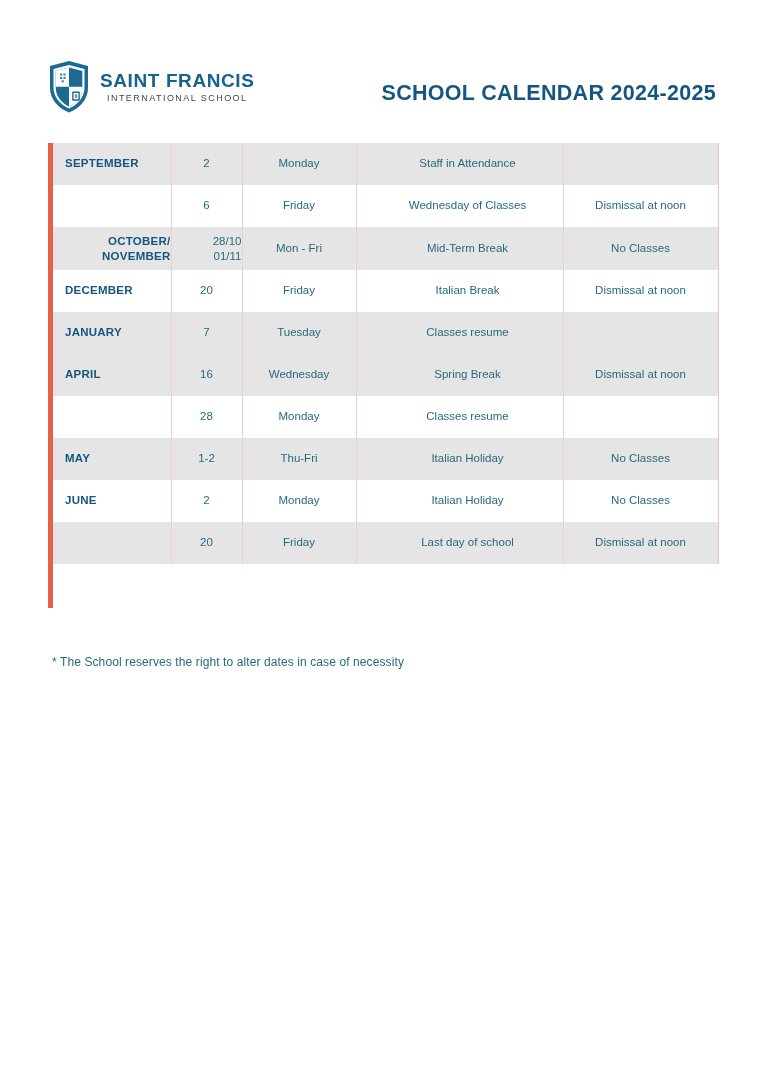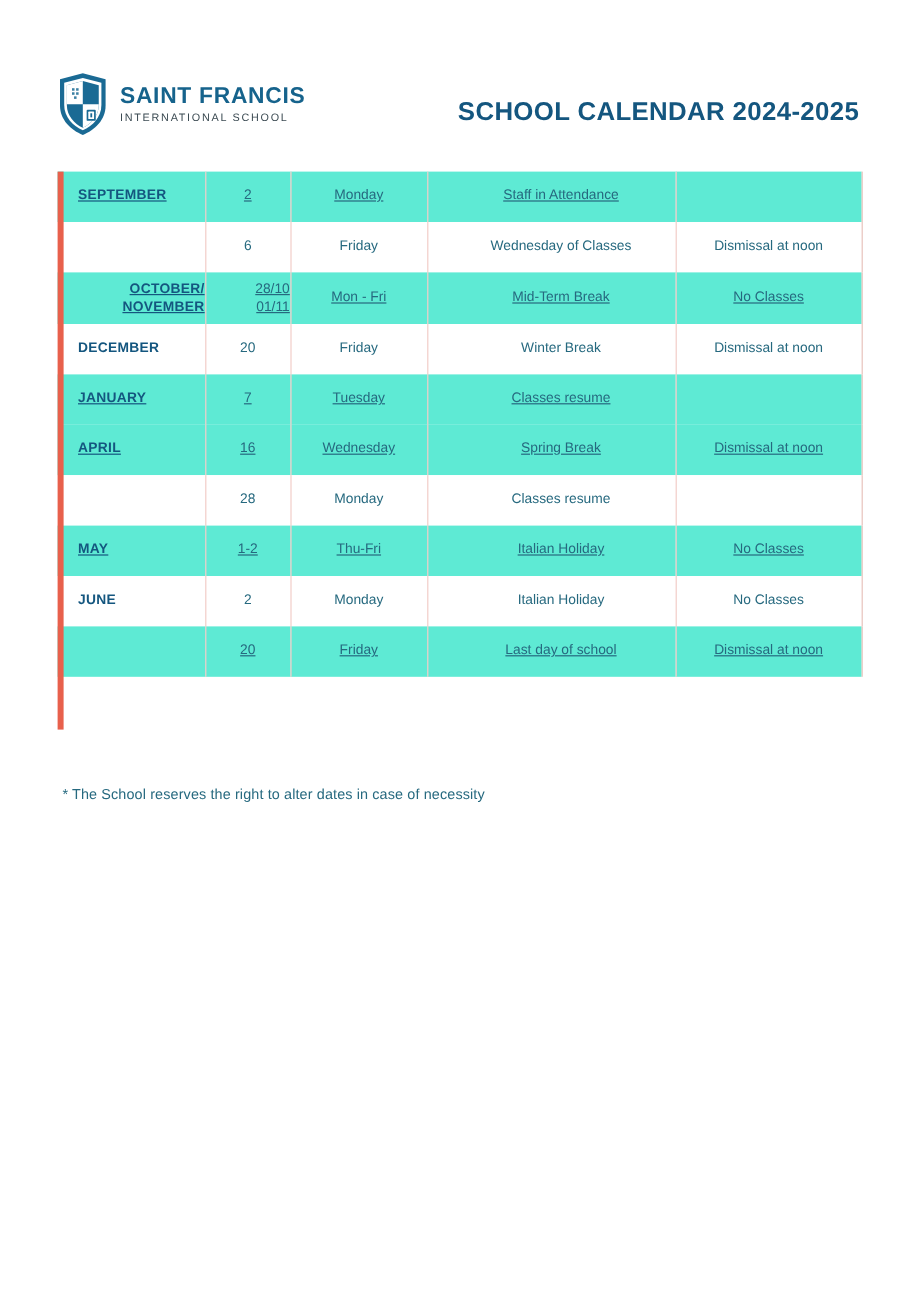--- a/index.html
+++ b/index.html
@@ -47,20 +47,21 @@
     line-height: 1.05;
   }
 
   .brand-sub {
     font-size: 9px;
     font-weight: normal;
     color: #3B4A52;
     letter-spacing: 1.45px;
     margin-top: 3px;
     line-height: 1.05;
+    text-align: center;
   }
 
   .doc-title {
     position: absolute;
     right: 52px;
     top: 81px;
     font-size: 21.5px;
     font-weight: bold;
     color: #14567F;
     letter-spacing: 0.3px;
@@ -96,21 +97,21 @@
     padding: 0;
     vertical-align: middle;
     text-align: center;
     font-size: 11.5px;
     color: #26697F;
     line-height: 1.35;
     height: 42px;
     border-right: 1.3px solid #F2CDC8;
   }
 
-  .cal-grid tr.shade td { background: #5eead4; text-decoration: underline; }
+  .cal-grid tr.shade td { background: #e5e5e5; }
   .cal-grid tr.plain td { background: #FFFFFF; }
 
   .cal-grid td.c-month {
     text-align: left;
     padding-left: 17px;
     font-weight: bold;
     font-size: 11.5px;
     color: #14567F;
     letter-spacing: 0.25px;
   }
@@ -209,21 +210,21 @@
         </td>
         <td class="c-day">Mon - Fri</td>
         <td class="c-event">Mid-Term Break</td>
         <td class="c-note">No Classes</td>
       </tr>
 
       <tr class="plain">
         <td class="c-month">DECEMBER</td>
         <td class="c-date">20</td>
         <td class="c-day">Friday</td>
-        <td class="c-event">Winter Break</td>
+        <td class="c-event">Italian Break</td>
         <td class="c-note">Dismissal at noon</td>
       </tr>
 
       <tr class="shade">
         <td class="c-month">JANUARY</td>
         <td class="c-date">7</td>
         <td class="c-day">Tuesday</td>
         <td class="c-event">Classes resume</td>
         <td class="c-note"></td>
       </tr>

